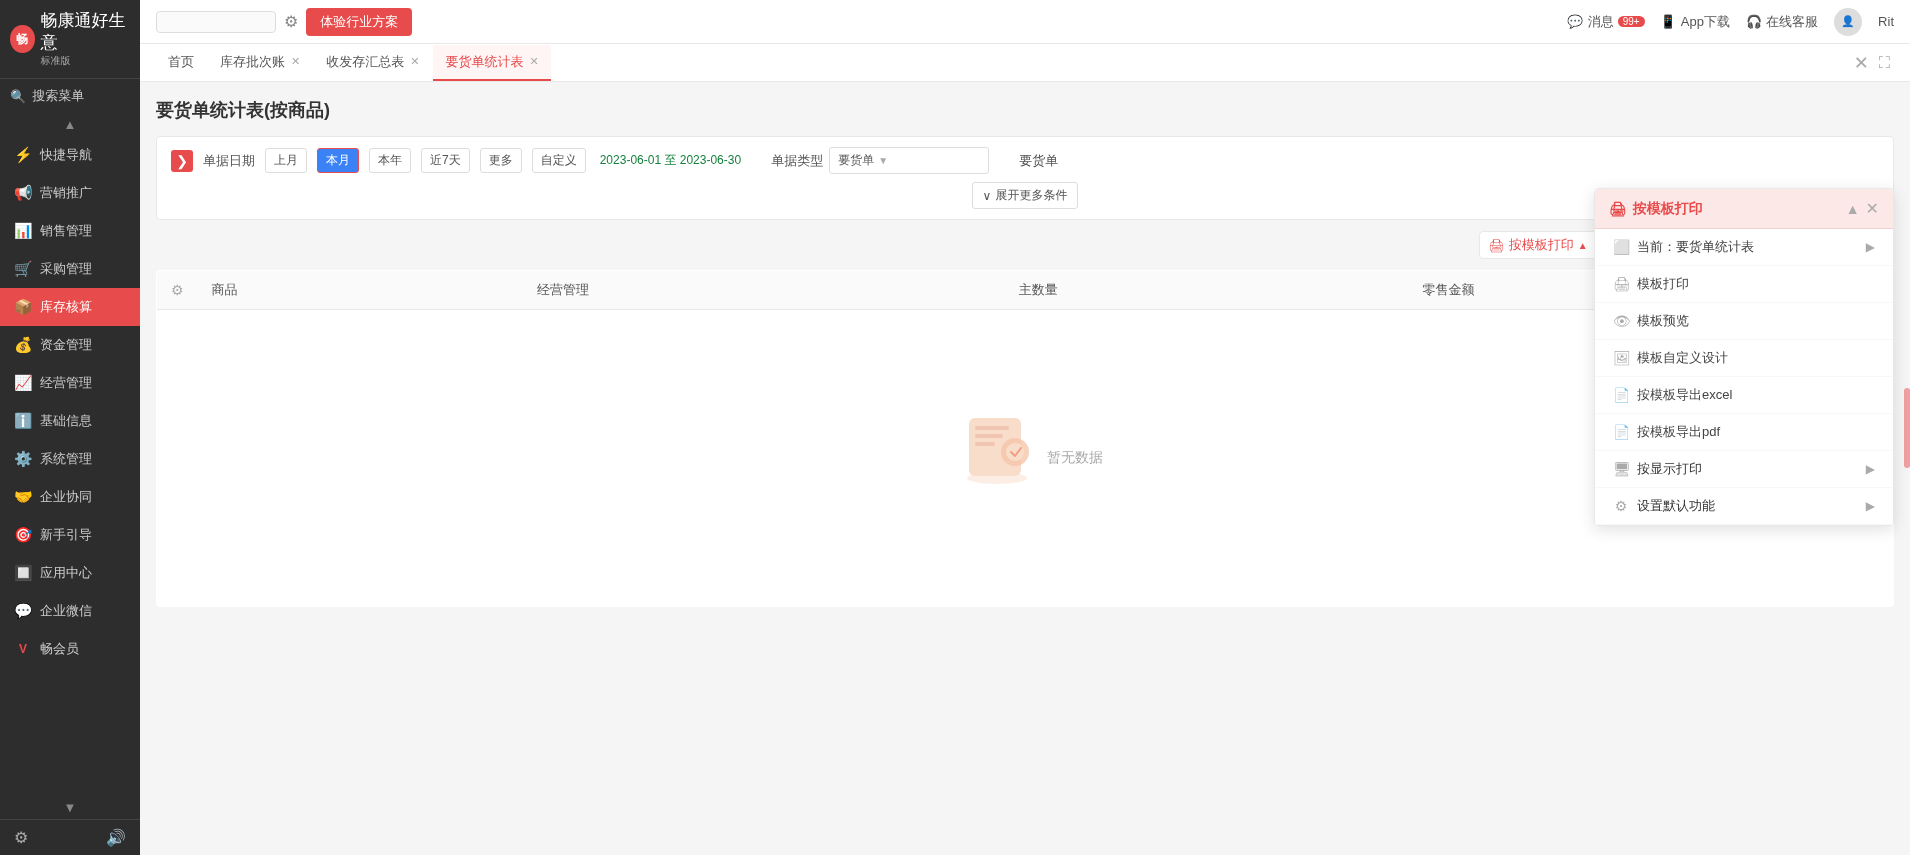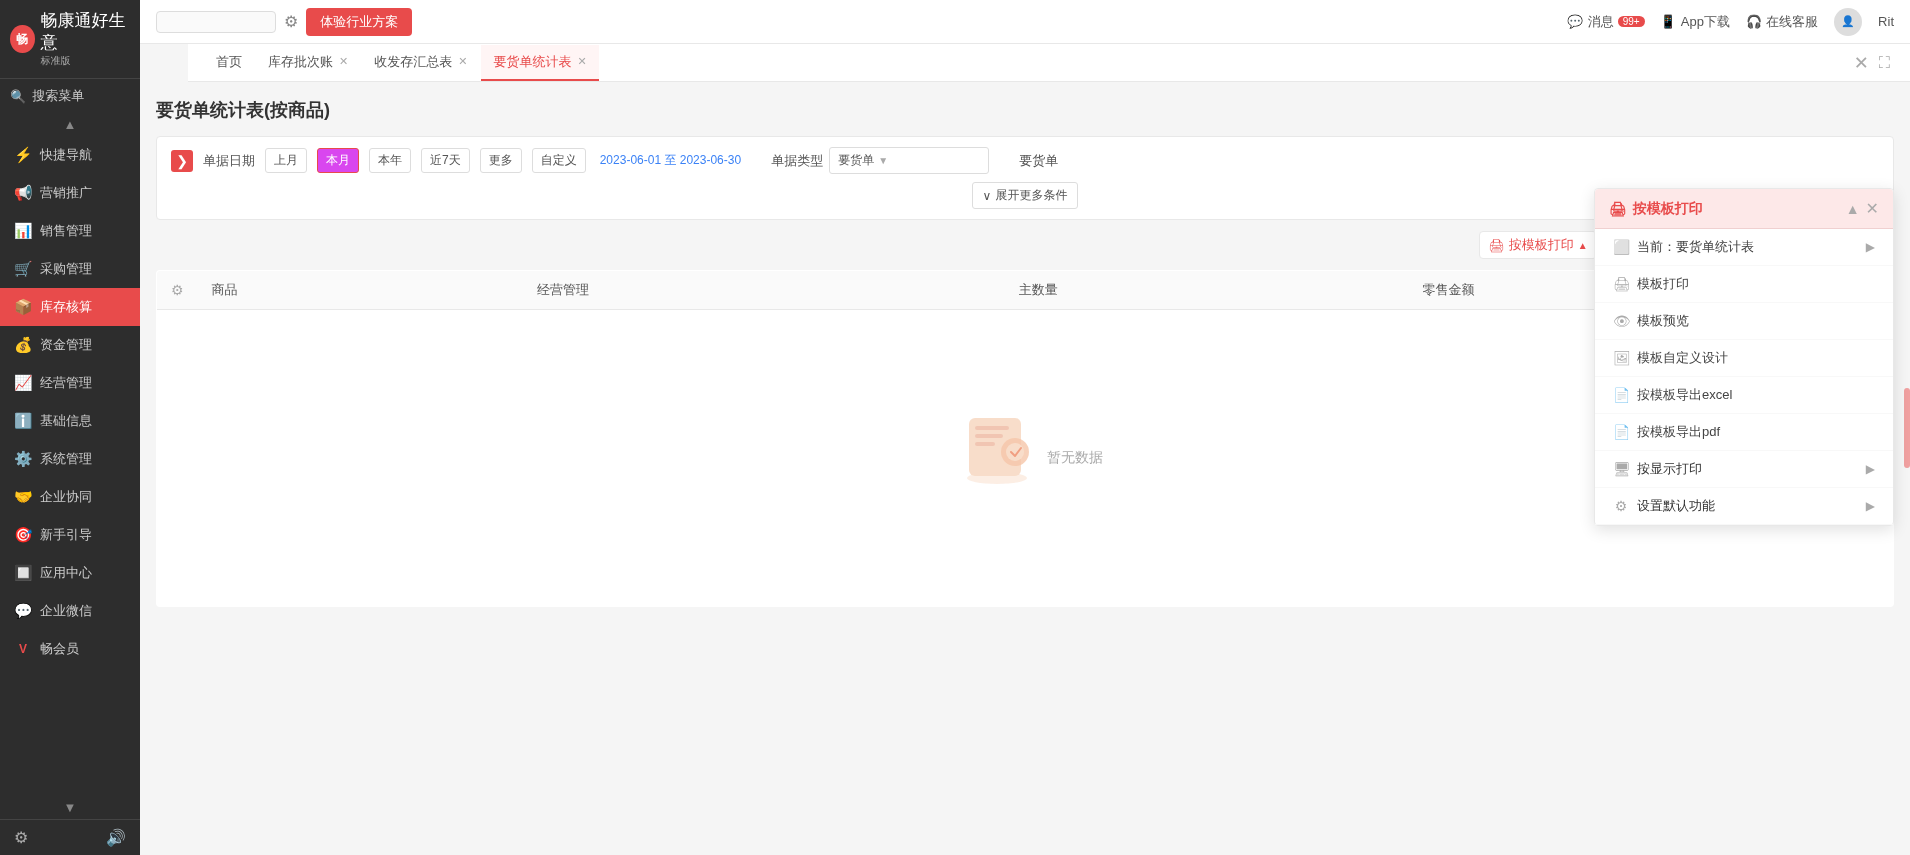--- a/index.html
+++ b/index.html
@@ -87,21 +87,20 @@
     }
 
     
     .tabbar {
       background: #fff;
       display: flex; align-items: center;
       padding: 0 16px;
       border-bottom: 1px solid #e8e8e8;
       height: 38px;
       gap: 2px;
-      margin-left: 48px;
     }
     .tab {
       display: flex; align-items: center; gap: 4px;
       padding: 8px 12px; cursor: pointer; font-size: 13px; color: #555;
       border-bottom: 2px solid transparent; white-space: nowrap;
     }
     .tab.active { color: #e84b4b; border-bottom: 2px solid #e84b4b; background: #fff5f5; }
     .tab .tab-close { font-size: 11px; color: #aaa; margin-left: 2px; }
     .tabbar-close { margin-left: auto; font-size: 18px; color: #aaa; cursor: pointer; padding: 0 4px; }
     .tabbar-expand { font-size: 16px; color: #aaa; cursor: pointer; padding: 0 4px; }
@@ -121,23 +120,23 @@
       background: #e84b4b; color: #fff; border: none; border-radius: 3px;
       width: 22px; height: 22px; cursor: pointer; font-size: 14px;
       display: flex; align-items: center; justify-content: center;
     }
     .filter-label { font-size: 13px; color: #555; white-space: nowrap; }
     .date-btn {
       padding: 3px 8px; border: 1px solid #ddd; border-radius: 3px;
       cursor: pointer; font-size: 12px; color: #555; background: #fff;
     }
     .date-btn.active-month {
-      background: #d946ef; color: #fff; border-color: #e84b4b;
-    }
-    .date-range { font-size: 12px; color: #3b82f6; margin-left: 4px; }
+      background: #3b82f6; color: #fff; border-color: #e84b4b;
+    }
+    .date-range { font-size: 12px; color: #15803d; margin-left: 4px; }
     .filter-select {
       border: 1px solid #ddd; border-radius: 3px; padding: 4px 8px;
       font-size: 12px; background: #fff; min-width: 160px; color: #555;
       display: flex; align-items: center; gap: 4px; cursor: pointer;
     }
     .filter-select-arrow { color: #aaa; font-size: 10px; }
     .expand-btn {
       border: 1px solid #ddd; background: #fff; border-radius: 3px;
       padding: 4px 10px; font-size: 12px; color: #555; cursor: pointer;
       display: flex; align-items: center; gap: 4px;

